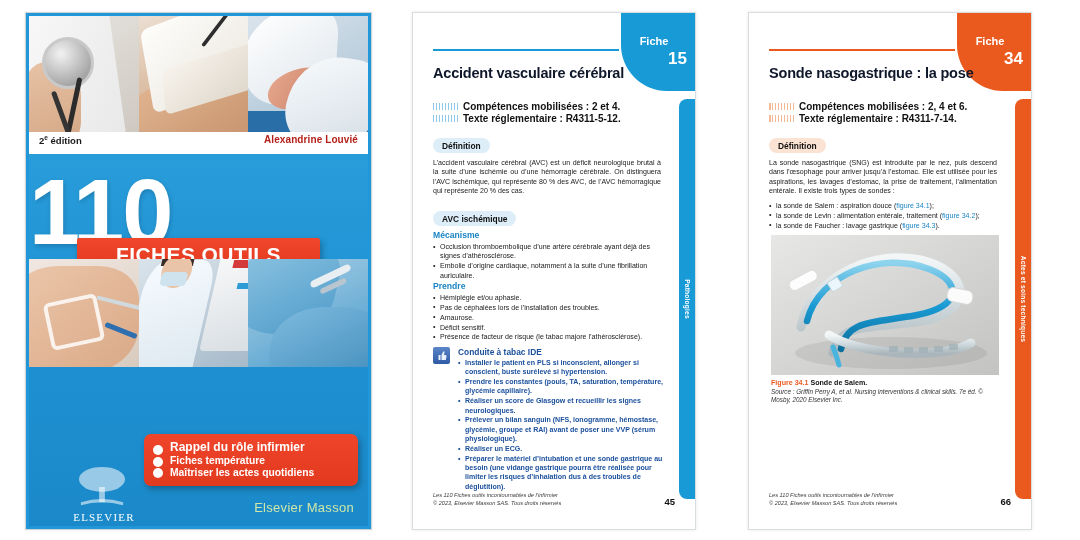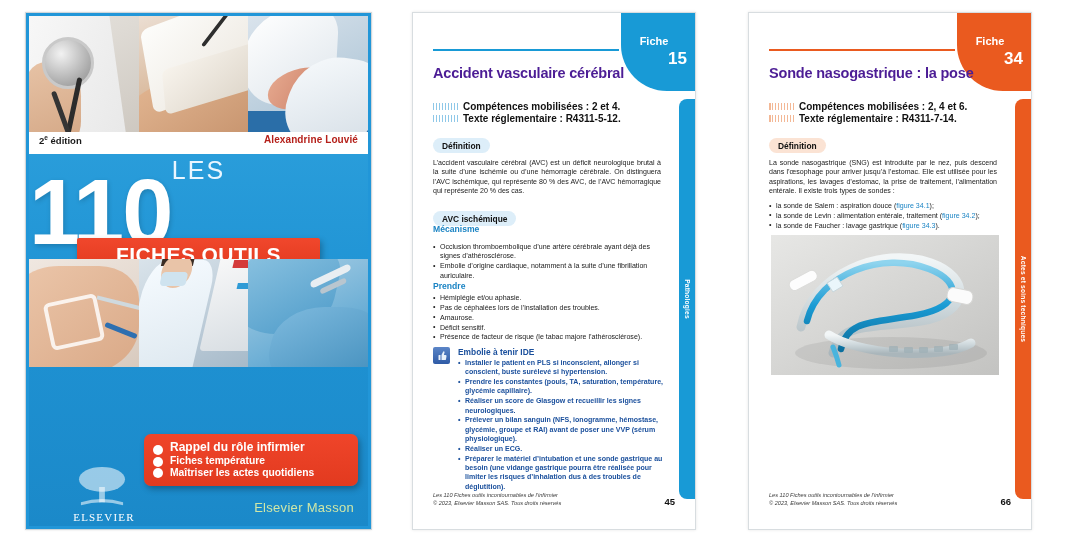--- a/index.html
+++ b/index.html
@@ -108,21 +108,21 @@
                 color:#fff;font-size:6.6px;font-weight:700;letter-spacing:.2px;}
   .mid .corner,.mid .sidetab{background:#189ad6;}
   .right .corner,.right .sidetab{background:#ea5a1f;}
   .mid .sidetab{top:86px;height:400px;}
   .right .sidetab{top:86px;height:400px;}
 
   .rule{position:absolute;left:20px;height:2px;top:36px;}
   .mid .rule{width:186px;background:#189ad6;}
   .right .rule{width:186px;background:#ea5a1f;}
 
-  .ptitle{position:absolute;left:20px;top:52px;right:56px;font-size:14.5px;font-weight:800;color:#4c1d95;letter-spacing:-.2px;}
+  .ptitle{position:absolute;left:20px;top:52px;right:56px;font-size:14.5px;font-weight:800;color:#0f172a;letter-spacing:-.2px;}
   .meta{position:absolute;left:20px;top:88px;right:30px;}
   .meta-row{display:flex;align-items:center;margin-bottom:1px;}
   .hatch{width:26px;height:7px;margin-right:4px;flex:0 0 auto;}
   .mid .hatch{background:repeating-linear-gradient(90deg,#8fc8e8 0 1.5px,#ffffff 1.5px 3px);}
   .right .hatch{background:repeating-linear-gradient(90deg,#f3b896 0 1.5px,#ffffff 1.5px 3px);}
   .meta-row span{font-size:10px;font-weight:700;color:#111;}
 
   .seclabel{position:absolute;left:20px;padding:2.5px 9px;border-radius:9px;font-size:8.4px;font-weight:800;color:#111;}
   .mid .seclabel{background:#ddeef9;}
   .right .seclabel{background:#fbe3d4;}
@@ -188,21 +188,20 @@
               <div class="finger"></div>
               <div class="glove2"></div>
         </div>
           </div>
       </div>
 
       <div class="edition-bar"></div>
       <div class="edition"><span>2</span><sup>e</sup><span> édition</span></div>
       <div class="author">Alexandrine Louvié</div>
 
-      <div class="t-les">LES</div>
       <div class="t-110">110</div>
       <div class="ribbon">
           <span>FICHES OUTILS</span>
         </div>
       <div class="t-inc">INCONTOURNABLES</div>
       <div class="t-de"><span>DE </span><b>L’INFIRMIER</b></div>
 
       <div class="photostrip bottom">
         <div class="ph">
             <div class="skew p4">
@@ -283,42 +282,42 @@
           <i class="hatch"></i>
           <span>Texte réglementaire : R4311-5-12.</span>
         </div>
     </div>
 
     <div class="seclabel" style="top:125px">Définition</div>
     <div class="body" style="top:145px">L’accident vasculaire cérébral (AVC) est un déficit neurologique brutal à la suite d’une ischémie ou d’une hémorragie cérébrale. On distinguera l’AVC ischémique, qui représente 80 % des AVC, de l’AVC hémorragique qui représente 20 % des cas.</div>
 
     <div class="seclabel" style="top:198px">AVC ischémique</div>
 
-    <div class="h3" style="top:211px">Mécanisme</div>
+    <div class="h3" style="top:217px">Mécanisme</div>
     <ul class="ul plain" style="top:229px">
       <li>Occlusion thromboembolique d’une artère cérébrale ayant déjà des signes d’athérosclérose.</li>
       <li>Embolie d’origine cardiaque, notamment à la suite d’une fibrillation auriculaire.</li>
     </ul>
 
     <div class="h3" style="top:268px">Prendre</div>
     <ul class="ul plain" style="top:280px">
       <li>Hémiplégie et/ou aphasie.</li>
       <li>Pas de céphalées lors de l’installation des troubles.</li>
       <li>Amaurose.</li>
       <li>Déficit sensitif.</li>
       <li>Présence de facteur de risque (le tabac majore l’athérosclérose).</li>
     </ul>
 
     <div class="cat">
       <div class="cat-ico">
         <svg viewBox="0 0 24 24" fill="#e9f1fb">
           <path d="M6 10h3v10H6a1 1 0 0 1-1-1v-8a1 1 0 0 1 1-1zm5 0l3.2-6.4A1.6 1.6 0 0 1 17 5.2L15.8 10H19a2 2 0 0 1 2 2.3l-1 6A2 2 0 0 1 18 20h-7V10z"></path>
         </svg>
       </div>
-      <div class="cat-title">Embolie à tenir IDE</div>
+      <div class="cat-title">Conduite à tabac IDE</div>
       <ul>
         <li>Installer le patient en PLS si inconscient, allonger si conscient, buste surélevé si hypertension.</li>
         <li>Prendre les constantes (pouls, TA, saturation, température, glycémie capillaire).</li>
         <li>Réaliser un score de Glasgow et recueillir les signes neurologiques.</li>
         <li>Prélever un bilan sanguin (NFS, ionogramme, hémostase, glycémie, groupe et RAI) avant de poser une VVP (sérum physiologique).</li>
         <li>Réaliser un ECG.</li>
         <li>Préparer le matériel d’intubation et une sonde gastrique au besoin (une vidange gastrique pourra être réalisée pour limiter les risques d’inhalation dus à des troubles de déglutition).</li>
       </ul>
     </div>
 
@@ -393,20 +392,24 @@
             <rect x="163" y="111" width="9" height="6" rx="1"></rect>
           <rect x="178" y="109" width="9" height="6" rx="1"></rect>
         </g>
         <rect x="176" y="54" width="26" height="14" rx="6" fill="#fbfbfb" stroke="#d6d6d4" stroke-width="1" transform="rotate(12 189 61)"></rect>
         <rect x="17" y="40" width="30" height="11" rx="5" fill="#fdfdfd" stroke="#dcdcda" stroke-width="1" transform="rotate(-28 32 45)"></rect>
         <path d="M56 48 l10 -6 6 9 -10 6z" fill="#eaf6fb" stroke="#c8d6db" stroke-width="1"></path>
         <path d="M62 112 q4 10 6 18" fill="none" stroke="#49b4dd" stroke-width="5" stroke-linecap="round"></path>
       </svg>
     </div>
 
+    <div class="figcap">
+      <div class="fc1"><b>Figure 34.1</b><span> Sonde de Salem.</span></div>
+      <div class="fc2">Source : Griffin Perry A, et al. Nursing interventions &amp; clinical skills. 7e éd. © Mosby, 2020 Elsevier Inc.</div>
+    </div>
 
     <div class="footer">
       <div class="ft">
         <div>Les 110 Fiches outils incontournables de l’infirmier</div>
         <div>© 2023, Elsevier Masson SAS. Tous droits réservés</div>
       </div>
       <div class="pg">66</div>
     </div>
   </div>
 

